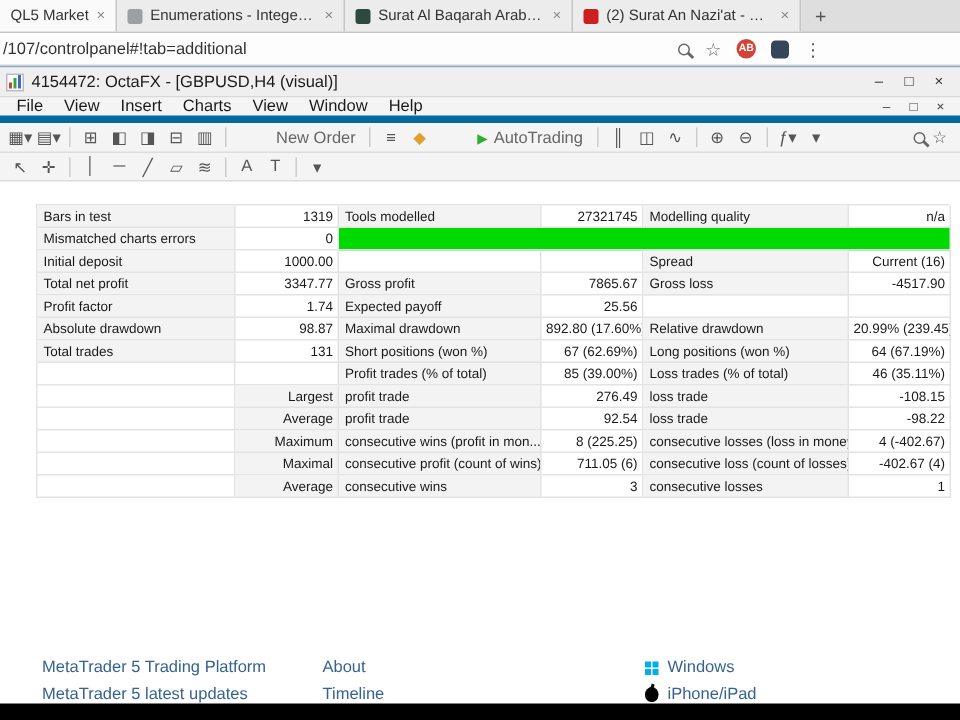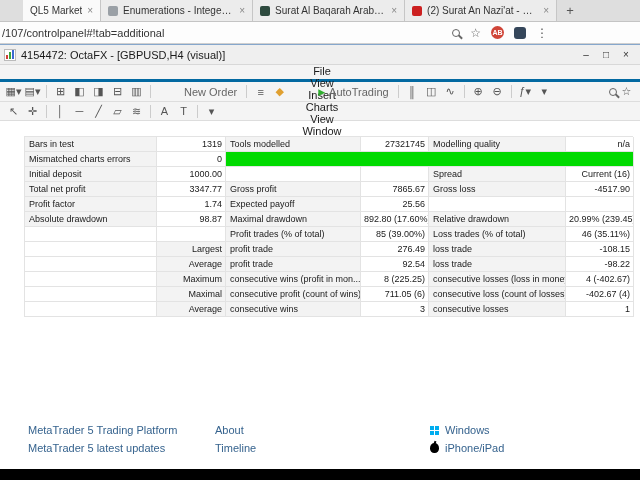--- a/index.html
+++ b/index.html
@@ -1,20 +1,20 @@
 <!DOCTYPE html>
 <html><head>
 <meta charset="utf-8">
 <style>
   * { box-sizing: border-box; margin: 0; padding: 0; }
   html,body { width:640px; height:480px; overflow:hidden; background:#fff;
               font-family:"Liberation Sans", sans-serif; color:#1a1a1a; position:relative; }
 
   
-  .tabbar { height:22px; background:#dedede; display:flex; align-items:stretch; border-bottom:1px solid #c4c4c4;padding-left:23px; }
+  .tabbar { height:22px; background:#dedede; display:flex; align-items:stretch; border-bottom:1px solid #c4c4c4; }
   .tab { display:flex; align-items:center; gap:5px; padding:0 7px; font-size:10px; color:#333;
          background:#ececec; border-right:1px solid #c6c6c6; max-width:152px; white-space:nowrap; overflow:hidden; }
   .tab.active { background:#fafafa; }
   .tab-title { overflow:hidden; text-overflow:ellipsis; }
   .tab-close { color:#888; font-size:10px; flex:0 0 auto; }
   .favicon { width:10px; height:10px; border-radius:2px; flex:0 0 auto; }
   .f2 { background:#9aa0a6; } .f3 { background:#2d4a3e; } .f4 { background:#cc2020; }
   .newtab { width:26px; display:flex; align-items:center; justify-content:center; font-size:13px; color:#555; }
 
   .addressbar { height:22px; background:#fdfdfd; border-bottom:1px solid #cfcfcf;
@@ -37,22 +37,22 @@
   .titlebar { height:20px; background:#efefef; border-bottom:1px solid #d8d8d8;
               display:flex; align-items:center; padding:0 4px; font-size:11px; }
   .mt5logo { width:12px; height:12px; background:#fff; border:1px solid #bbb; display:flex;
              align-items:flex-end; gap:1px; padding:1px; margin-right:5px; }
   .mt5logo i { width:2px; display:block; }
   .mt5logo .b1 { height:4px; background:#d04038; } .mt5logo .b2 { height:7px; background:#3aa63a; }
   .mt5logo .b3 { height:9px; background:#3a6ad0; }
   .win-controls { margin-left:auto; display:flex; }
   .wc { width:20px; text-align:center; font-size:10px; color:#333; }
 
-  .menubar { height:17px; background:#f4f4f4; border-bottom:3px solid #0369a1;
-             display:flex; align-items:center; font-size:11px; padding-left:4px;flex-direction:column; }
+  .menubar { height:17px; background:#f4f4f4; border-bottom:5px solid #0369a1;
+             display:flex; align-items:center; font-size:11px; padding-left:4px; }
   .menu-item { padding:0 7px; }
   .child-controls { margin-left:auto; display:flex; gap:2px; padding-right:5px; }
   .cc { width:16px; text-align:center; font-size:9px; color:#444; }
 
   .toolbar { height:20px; background:#f4f4f4; border-bottom:1px solid #ddd;
              display:flex; align-items:center; padding:0 4px; font-size:11px; color:#555; }
   .toolbar2 { height:19px; }
   .tbtn { min-width:17px; height:16px; display:flex; align-items:center; justify-content:center;
           margin:0 1px; font-size:11px; }
   .sep { width:1px; height:13px; background:#ccc; margin:0 4px; flex:0 0 auto; }
@@ -245,20 +245,28 @@
     </div>
     <div class="trow">
       <span class="c lbl">Absolute drawdown</span>
       <span class="c val">98.87</span>
       <span class="c lbl">Maximal drawdown</span>
       <span class="c val">892.80 (17.60%)</span>
       <span class="c lbl">Relative drawdown</span>
       <span class="c val">20.99% (239.45)</span>
     </div>
     <div class="trow">
+      <span class="c lbl">Total trades</span>
+      <span class="c val">131</span>
+      <span class="c lbl">Short positions (won %)</span>
+      <span class="c val">67 (62.69%)</span>
+      <span class="c lbl">Long positions (won %)</span>
+      <span class="c val">64 (67.19%)</span>
+    </div>
+    <div class="trow">
       <span class="c lbl"></span>
       <span class="c val"></span>
       <span class="c lbl">Profit trades (% of total)</span>
       <span class="c val">85 (39.00%)</span>
       <span class="c lbl">Loss trades (% of total)</span>
       <span class="c val">46 (35.11%)</span>
     </div>
     <div class="trow">
       <span class="c lbl"></span>
       <span class="c hdr">Largest</span>

